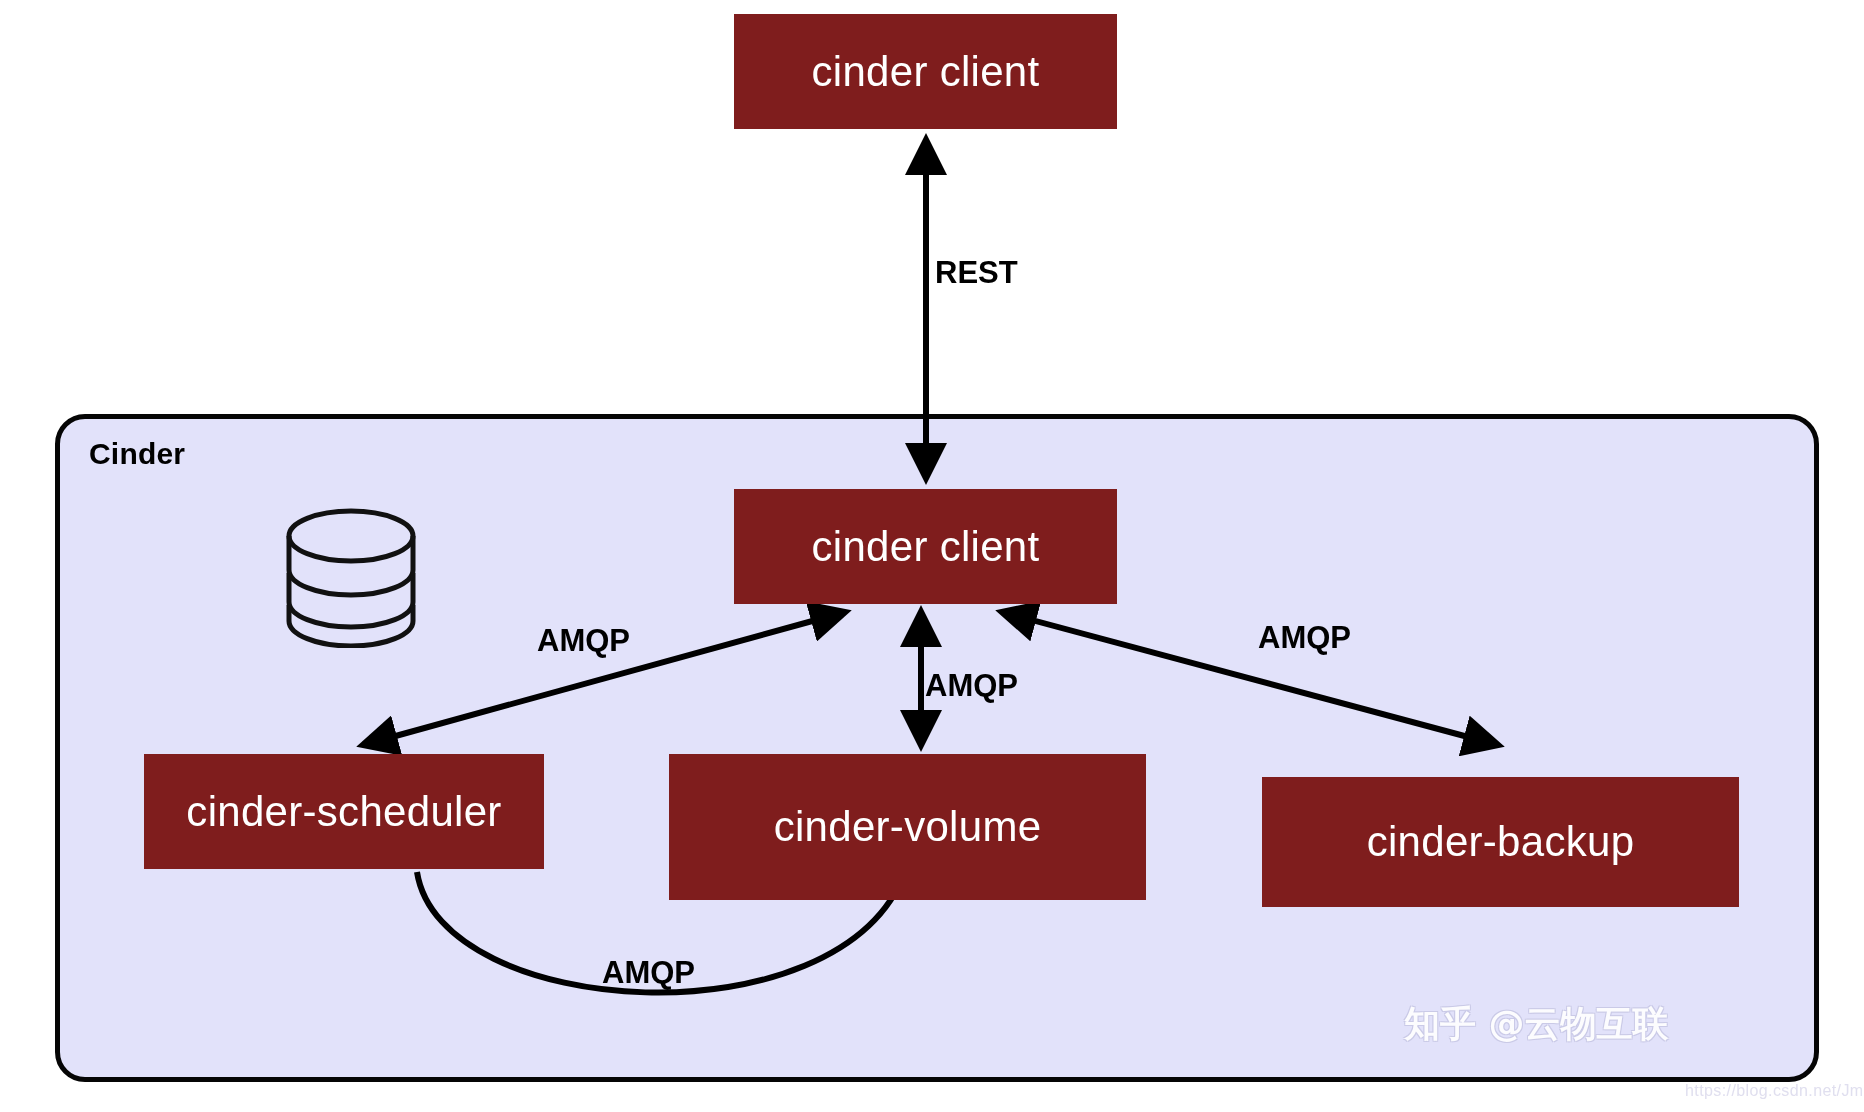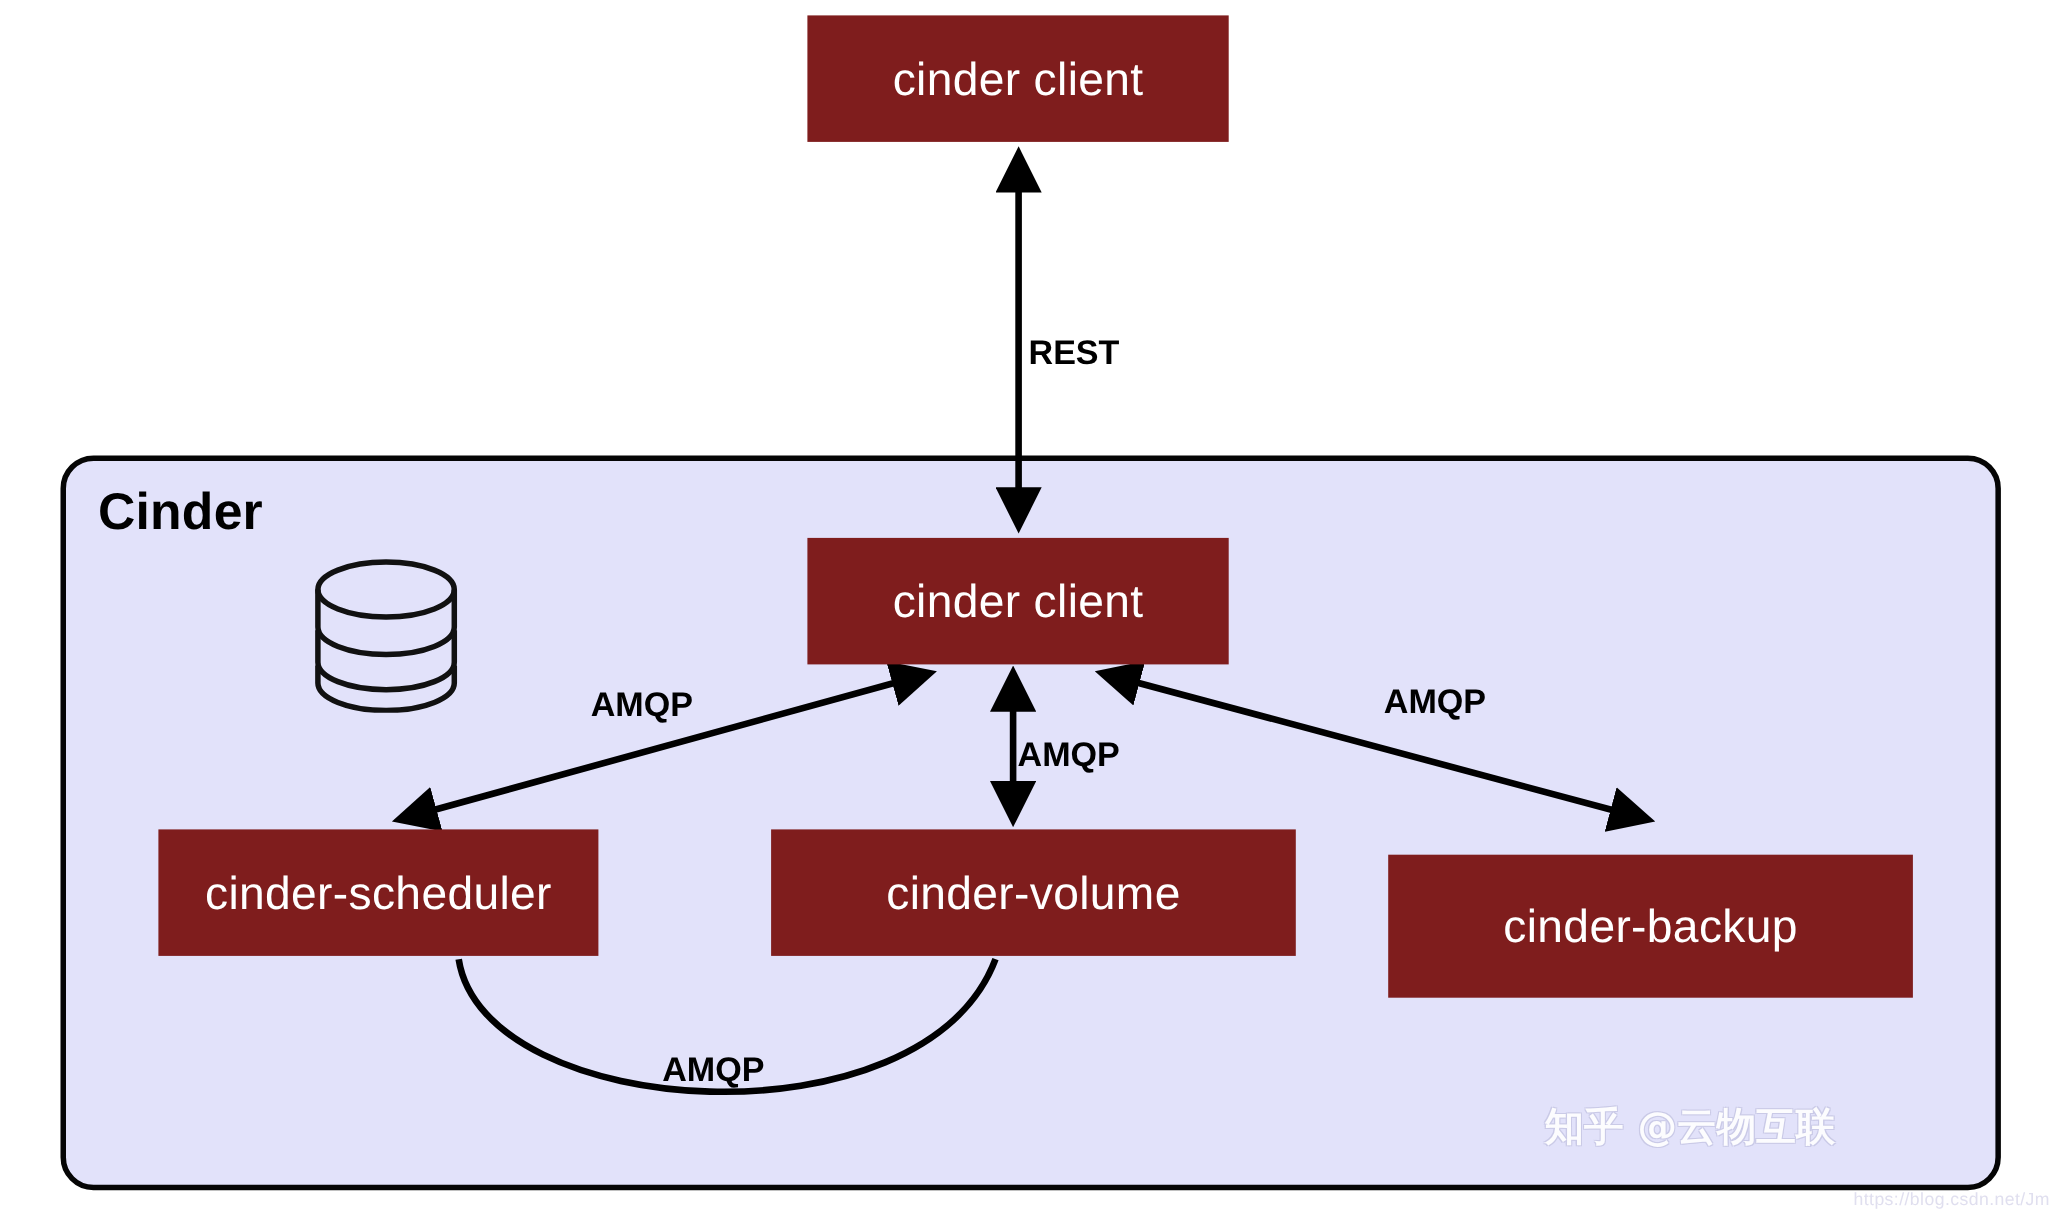--- a/index.html
+++ b/index.html
@@ -35,21 +35,21 @@
     height: 668px;
     background: #e2e2fa;
     border: 5px solid #050505;
     border-radius: 30px;
     box-sizing: border-box;
   }
   .group-label {
     position: absolute;
     left: 89px;
     top: 437px;
-    font-size: 47px;
+    font-size: 30px;
     font-weight: bold;
     color: #000000;
     letter-spacing: 0.2px;
     white-space: nowrap;
   }
 
   
   .node {
     position: absolute;
     background: #7f1d1d;
@@ -59,32 +59,32 @@
     justify-content: center;
     font-size: 42px;
     font-weight: 400;
     letter-spacing: 0.3px;
     box-sizing: border-box;
     white-space: nowrap;
   }
   #node-client-top   { left: 734px; top: 14px;  width: 383px; height: 115px; }
   #node-client-api   { left: 734px; top: 489px; width: 383px; height: 115px; }
   #node-scheduler    { left: 144px; top: 754px; width: 400px; height: 115px; }
-  #node-volume       { left: 701px; top: 754px; width: 477px; height: 115px; text-align: center; }
+  #node-volume       { left: 669px; top: 754px; width: 477px; height: 146px; text-align: center; }
   #node-backup       { left: 1262px;top: 754px; width: 477px; height: 130px; margin-top: 23px; }
 
   
   .edge-label {
     position: absolute;
     font-size: 31px;
     font-weight: bold;
     color: #000000;
     white-space: nowrap;
   }
-  #lbl-rest        { left: 935px;  top: 255px; margin-top: 48px; }
+  #lbl-rest        { left: 935px;  top: 255px; }
   #lbl-amqp-left   { left: 537px;  top: 623px; }
   #lbl-amqp-mid    { left: 925px;  top: 668px; }
   #lbl-amqp-right  { left: 1258px; top: 620px; }
   #lbl-amqp-bottom { left: 602px;  top: 955px; }
 
   
   .db-icon {
     position: absolute;
     left: 282px;
     top: 508px;

